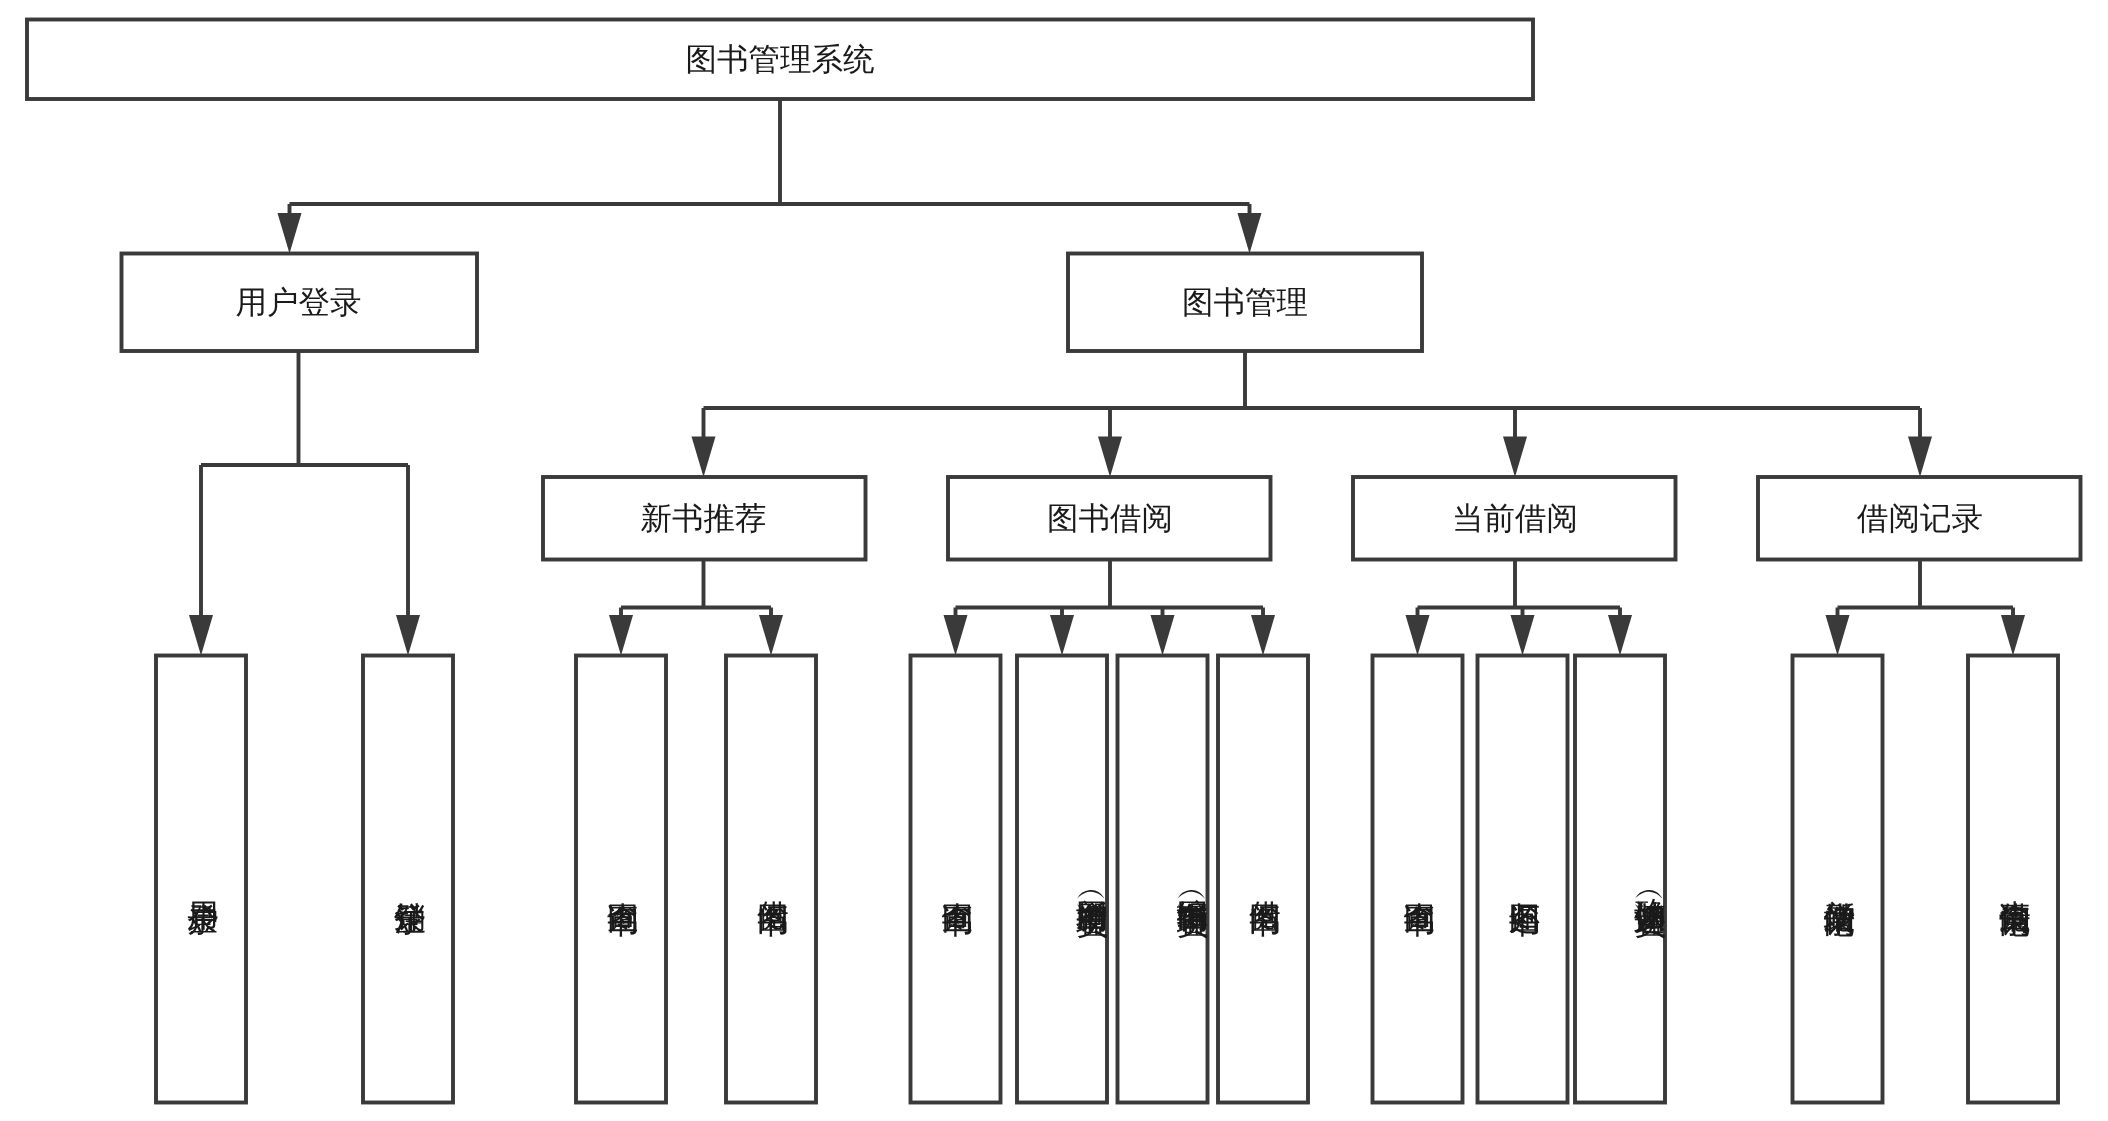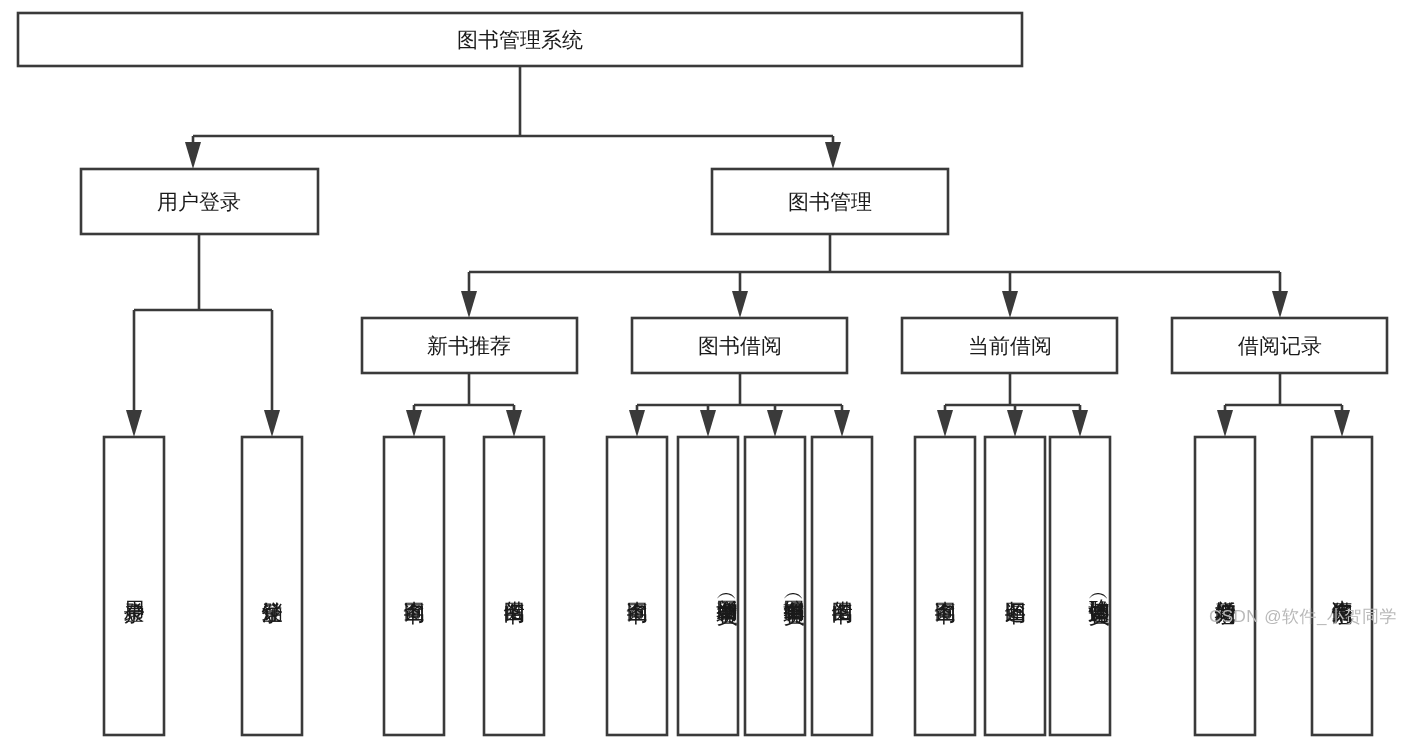--- a/index.html
+++ b/index.html
@@ -234,15 +234,14 @@
   <div class="node-label-v" style="left:607px; top:437px; width:60px; height:298px;">查询图书</div>
   <div class="node-label-v" style="left:678px; top:441px; width:60px; height:290px; align-items:flex-start;">新增图书（管理员）</div>
   <div class="node-label-v" style="left:745px; top:441px; width:60px; height:290px; align-items:flex-start;">编辑图书（管理员）</div>
   <div class="node-label-v" style="left:812px; top:437px; width:60px; height:298px;">借阅图书</div>
   <div class="node-label-v" style="left:915px; top:437px; width:60px; height:298px;">查询图书</div>
   <div class="node-label-v" style="left:985px; top:437px; width:60px; height:298px;">归还图书</div>
   <div class="node-label-v" style="left:1050px; top:441px; width:60px; height:290px; align-items:flex-start;">确认归还（管理员）</div>
   <div class="node-label-v" style="left:1195px; top:437px; width:60px; height:298px;">新增借阅记录</div>
   <div class="node-label-v" style="left:1312px; top:437px; width:60px; height:298px;">查询借阅记录</div>
 
-  <div class="watermark">CSDN @软件_小贺同学</div>
 
 </div>
 
 </body></html>

